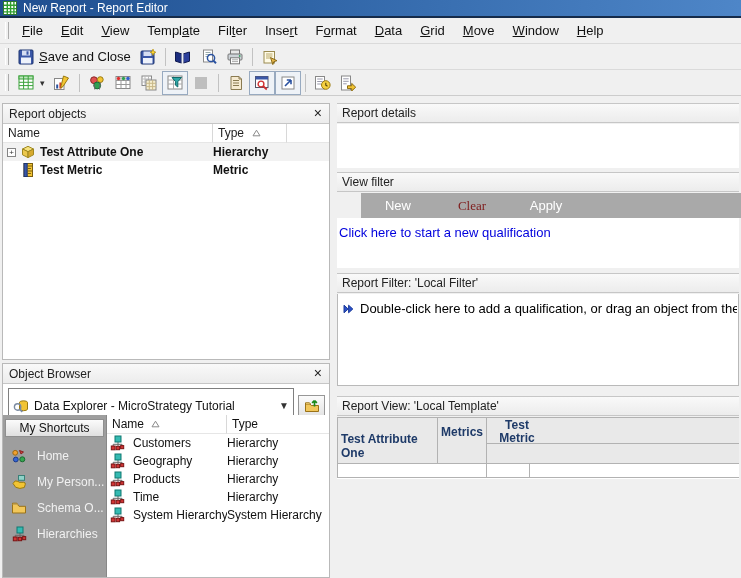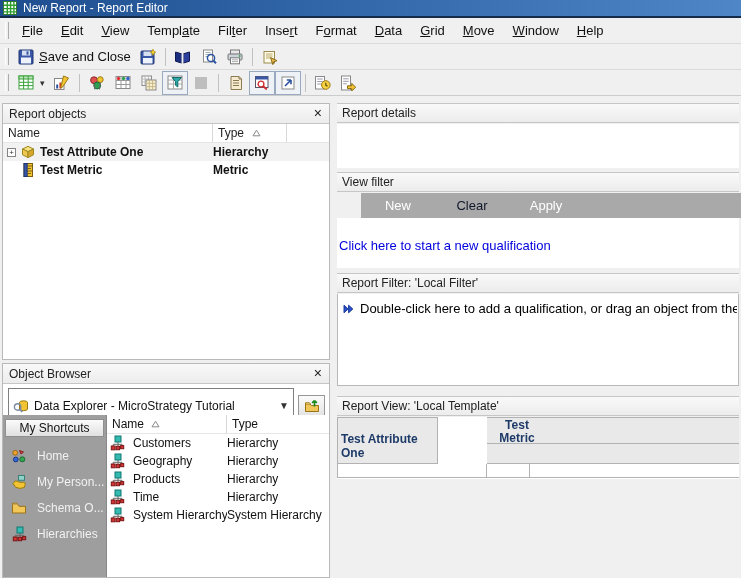--- a/index.html
+++ b/index.html
@@ -84,23 +84,23 @@
   
   .rhdr { position:absolute; left:337px; width:402px; height:20px;
     background:linear-gradient(#f9f9f9,#ececec); border-top:1px solid #c6c6c6;
     border-bottom:1px solid #c6c6c6; font-size:12px; color:#222;
     display:flex; align-items:center; padding:0 5px; }
   .white-block { position:absolute; left:337px; width:402px; background:#fff; }
   #details-body { top:124px; height:44px; }
   #vf-bar { position:absolute; left:337px; top:193px; width:402px; height:25px; background:#a9a9a9;
     display:flex; align-items:center;margin-left:24px; }
   .vf-btn { width:74px; text-align:center; font-size:13px; color:#fff; cursor:default; }
-  .vf-btn.disabled { color:#0f172a; }
+  .vf-btn.disabled { color:#7f1d1d;font-family:Liberation Serif, serif; }
   #vf-link-area { top:218px; height:50px; }
-  .qual-link { position:absolute; left:2px; top:20px; font-size:13px; color:#0000dd; white-space:nowrap; }
+  .qual-link { position:absolute; left:2px; top:7px; font-size:13px; color:#0000dd; white-space:nowrap; }
   #filter-body { top:294px; height:92px; border:1px solid #b9b9b9; border-top:none; }
   .filter-hint { position:absolute; left:5px; top:7px; display:flex; align-items:center; gap:6px;
     font-size:13px; color:#000; width:394px; white-space:nowrap; overflow:hidden; }
   
   #rv-grid { position:absolute; left:337px; top:417px; width:402px; height:62px; background:#fff; }
   .gcell { position:absolute; background:#e9e9e9; border-right:1px solid #b2b2b2;
     border-bottom:1px solid #b2b2b2; font-size:12px; font-weight:bold; color:#1e3a68; }
   #g-attr { left:0; top:0; width:101px; height:47px; display:flex; align-items:flex-end; padding:0 0 3px 3px; border-left:1px solid #b2b2b2; border-top:1px solid #b2b2b2;}
   #g-metrics { left:101px; top:0; width:49px; height:47px; display:flex; justify-content:center; padding-top:7px; border-top:1px solid #b2b2b2;}
   #g-metric-top { left:150px; top:0; width:252px; height:27px; border-right:none; border-top:1px solid #b2b2b2;}
@@ -587,20 +587,23 @@
     </div>
   </div>
 
   <div class="rhdr" style="top:396px;">
     <span>Report View: 'Local Template'</span>
   </div>
   <div id="rv-grid">
     <div class="gcell" id="g-attr">
       <span>Test Attribute One</span>
     </div>
+    <div class="gcell" id="g-metrics">
+      <span>Metrics</span>
+    </div>
     <div class="gcell" id="g-metric-top">
       <div class="wrap">Test Metric</div>
     </div>
     <div class="gcell" id="g-metric-bottom"></div>
     <div class="dcell" id="d-1"></div>
     <div class="dcell" id="d-2"></div>
     <div class="dcell" id="d-3"></div>
   </div>
 
 </div>

